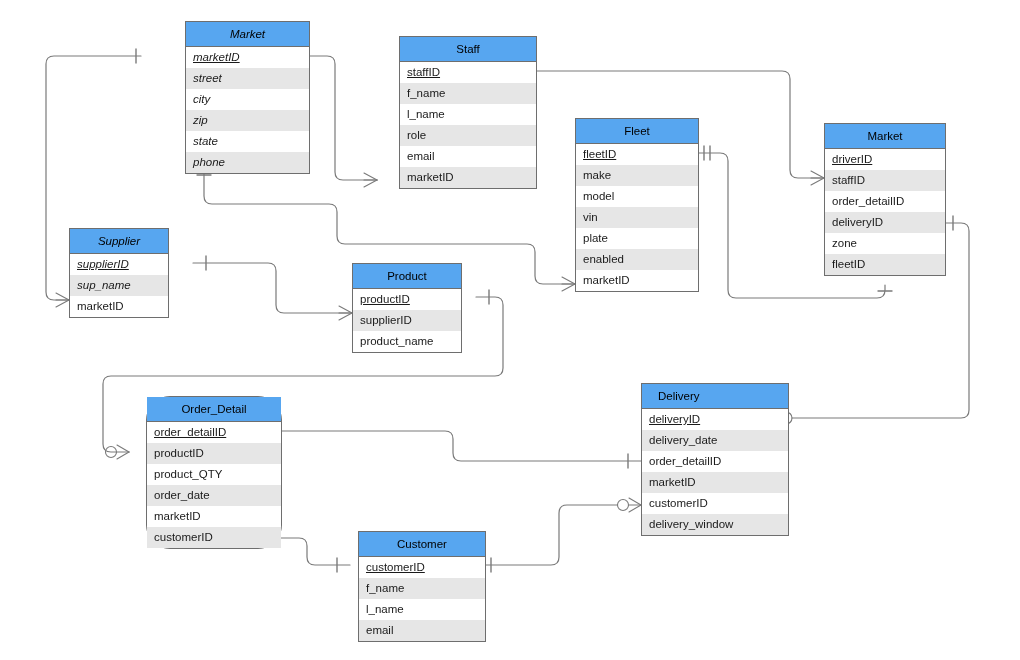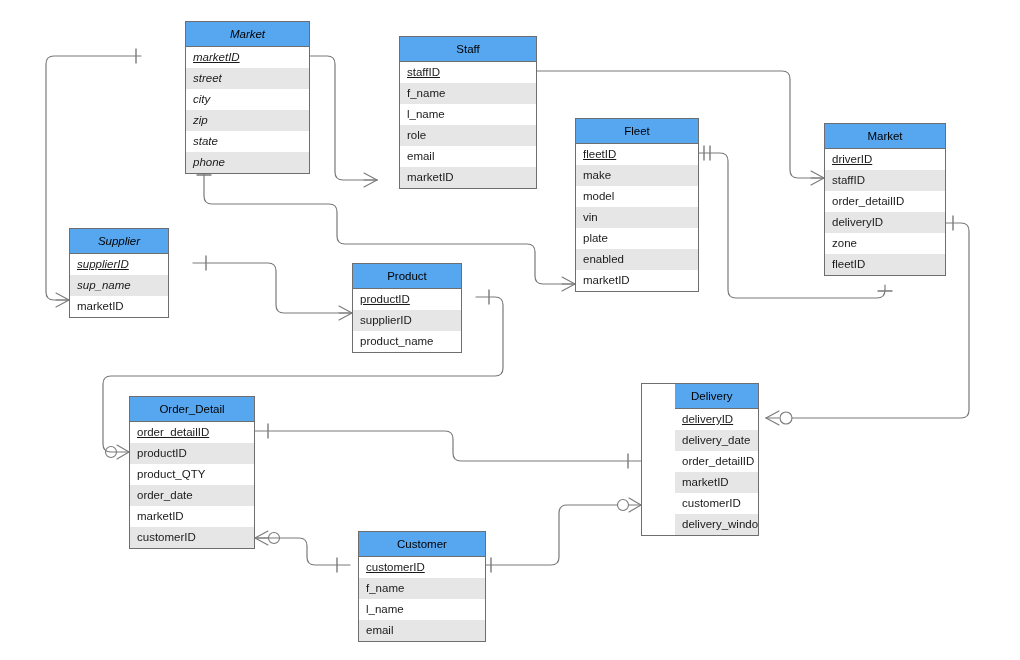--- a/index.html
+++ b/index.html
@@ -160,30 +160,30 @@
         <div class="attr pk"><span>supplierID</span></div>
         <div class="attr alt"><span>sup_name</span></div>
         <div class="attr noital"><span>marketID</span></div>
       </div>
       <div class="entity" style="left: 352px; top: 263px; width: 110px;">
         <div class="ent-title">Product</div>
         <div class="attr pk"><span>productID</span></div>
         <div class="attr alt"><span>supplierID</span></div>
         <div class="attr"><span>product_name</span></div>
       </div>
-      <div class="entity" style="left: 129px; top: 396px; width: 126px;">
+      <div class="entity" style="left: 146px; top: 396px; width: 136px; border-radius: 24px;">
         <div class="ent-title">Order_Detail</div>
         <div class="attr pk"><span>order_detailID</span></div>
         <div class="attr alt"><span>productID</span></div>
         <div class="attr"><span>product_QTY</span></div>
         <div class="attr alt"><span>order_date</span></div>
         <div class="attr"><span>marketID</span></div>
         <div class="attr alt"><span>customerID</span></div>
       </div>
-      <div class="entity" style="left: 641px; top: 383px; width: 118px; padding-left: 33px;">
+      <div class="entity" style="left: 641px; top: 383px; width: 148px;">
         <div class="ent-title left">Delivery</div>
         <div class="attr pk"><span>deliveryID</span></div>
         <div class="attr alt"><span>delivery_date</span></div>
         <div class="attr"><span>order_detailID</span></div>
         <div class="attr alt"><span>marketID</span></div>
         <div class="attr"><span>customerID</span></div>
         <div class="attr alt"><span>delivery_window</span></div>
       </div>
       <div class="entity" style="left: 350px; top: 531px; width: 128px; margin-left: 8px;">
         <div class="ent-title">Customer</div>

